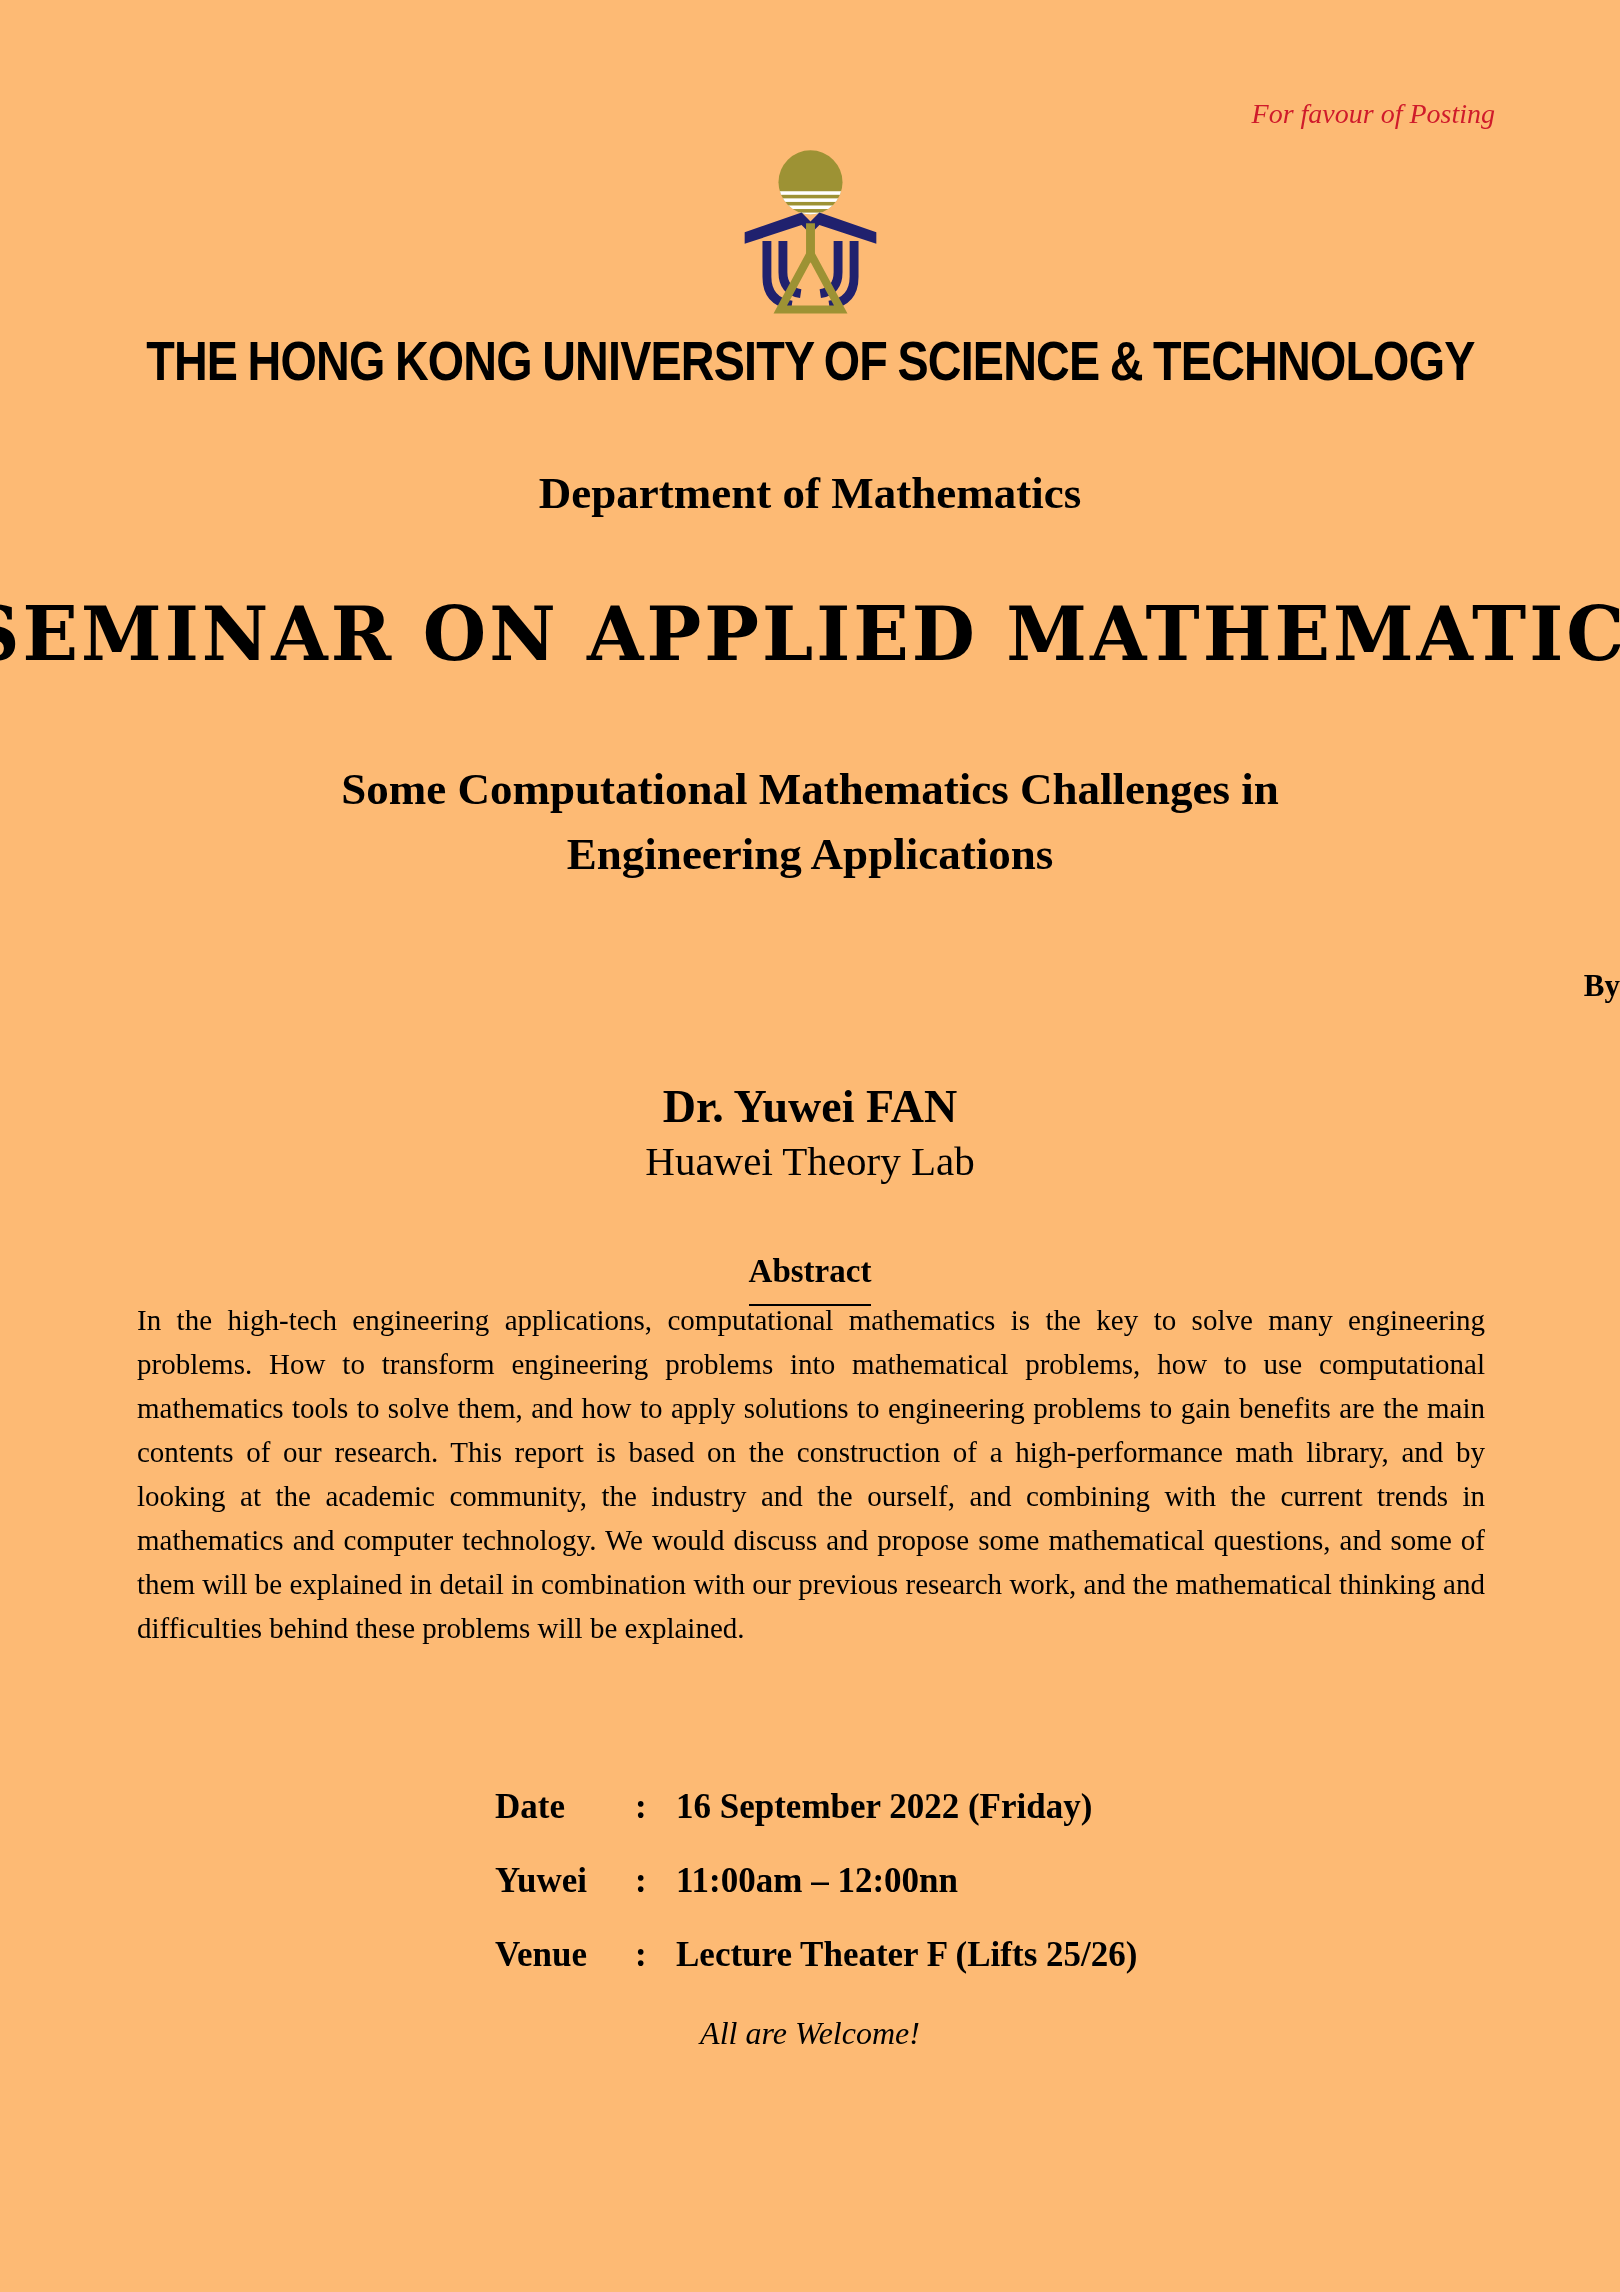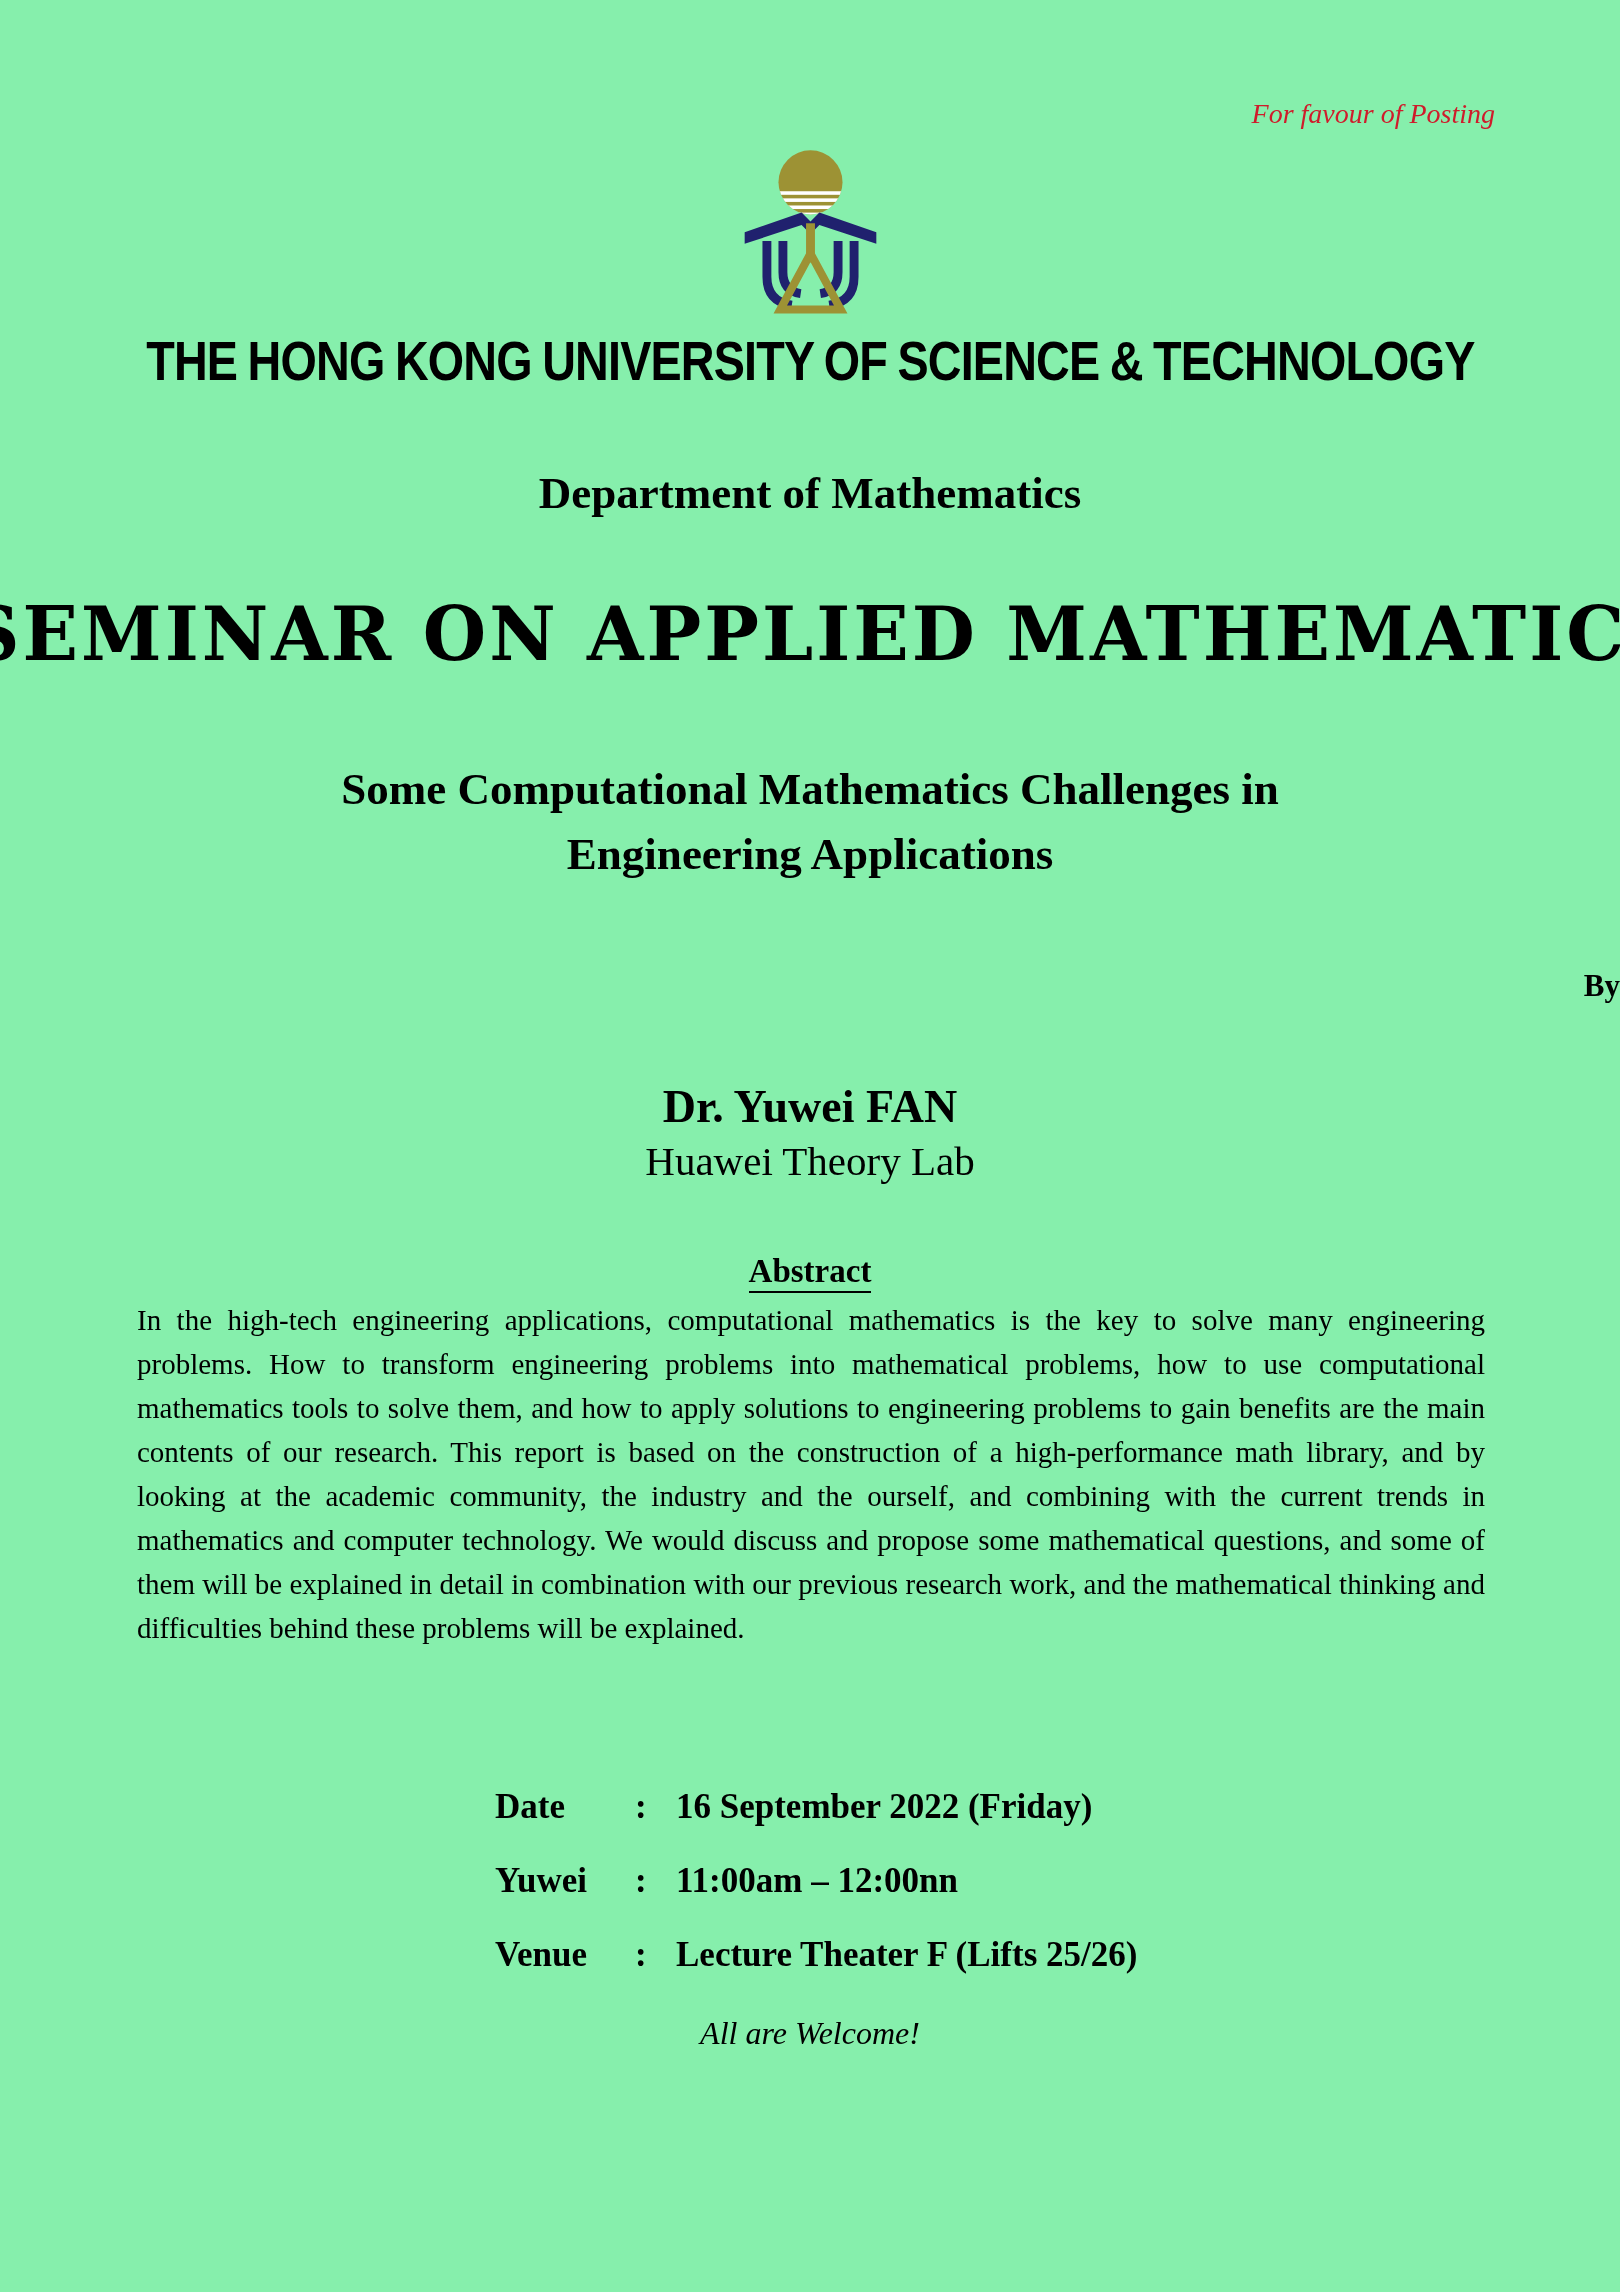--- a/index.html
+++ b/index.html
@@ -1,19 +1,19 @@
 <!DOCTYPE html>
 <html><head>
 <meta charset="utf-8">
 <style>
   html,body{margin:0;padding:0;background:#ffffff;}
   .page{
     position:relative;
     width:1620px;height:2293px;
-    background:#86efac;
+    background:#fdba74;
     font-family:"Liberation Serif", serif;
     color:#000000;
     overflow:hidden;
   }
   .abs{position:absolute;}
   .center{left:0;width:1620px;text-align:center;}
 
   .red-note{
     top:98px;right:125px;
     font-style:italic;
@@ -56,21 +56,21 @@
     font-size:45px;line-height:65px;
   }
   .talk-title .inner{display:inline-block;max-width:1127px;}
   .by{top:968px;font-weight:bold;font-size:31px;text-align:right;}
   .speaker{top:1080px;font-weight:bold;font-size:46px;}
   .affil{top:1137px;font-size:41px;}
   .abs-head{top:1253px;font-weight:bold;font-size:33px;}
   .abs-head .u{
     display:inline-block;
     border-bottom:2.9px solid #000;
-    padding-bottom:1px;
+    padding-bottom:14px;
   }
   .abs-body{
     top:1298px;left:137px;width:1348px;
     font-size:29px;line-height:44px;
     text-align:justify;
   }
   .details{top:1784px;left:495px;}
   .detail-row{
     display:flex;
     font-weight:bold;

